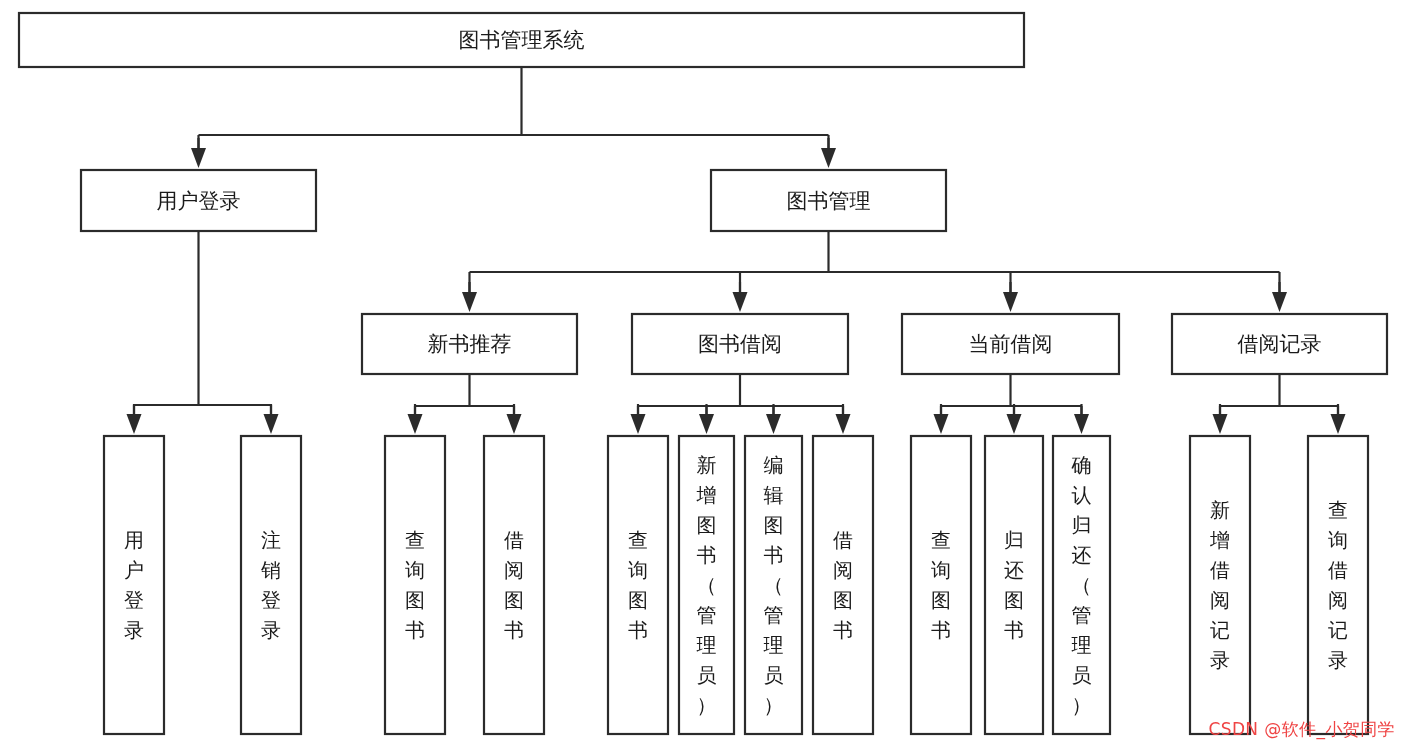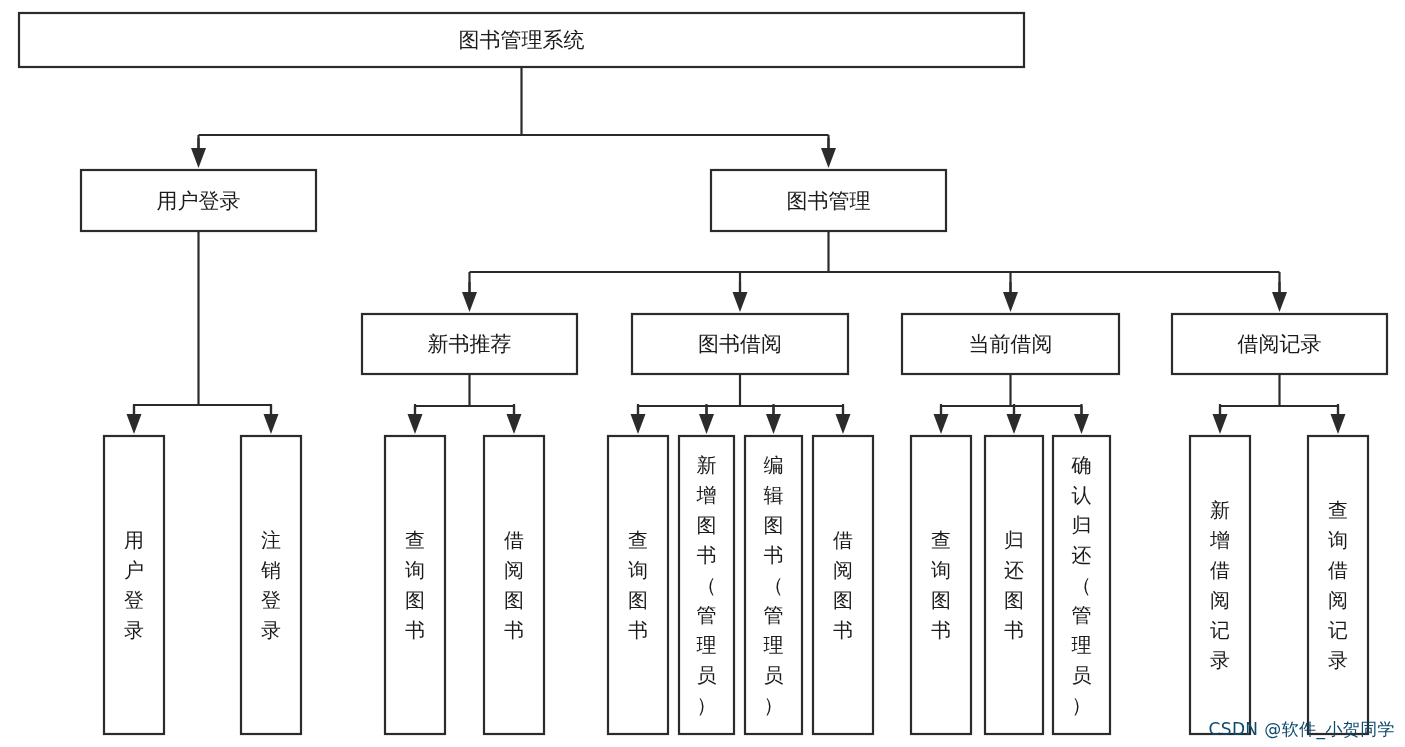--- a/index.html
+++ b/index.html
@@ -47,21 +47,21 @@
   .arrow-head {
     fill: #2b2b2b;
     stroke: none;
   }
   .watermark {
     position: absolute;
     right: 10px;
     bottom: 6px;
     font-family: "DejaVu Sans", "Liberation Sans", sans-serif;
     font-size: 17px;
-    color: #0c4a6e;
+    color: #ef4444;
     white-space: nowrap;
     letter-spacing: 0.4px;
   }
 </style>
 </head>
 <body>
 
 <svg id="diagram" viewBox="0 0 1405 747" xmlns="http://www.w3.org/2000/svg">
   <g id="connectors">
       <line x1="521.5" y1="67" x2="521.5" y2="135" class="connector"></line>

